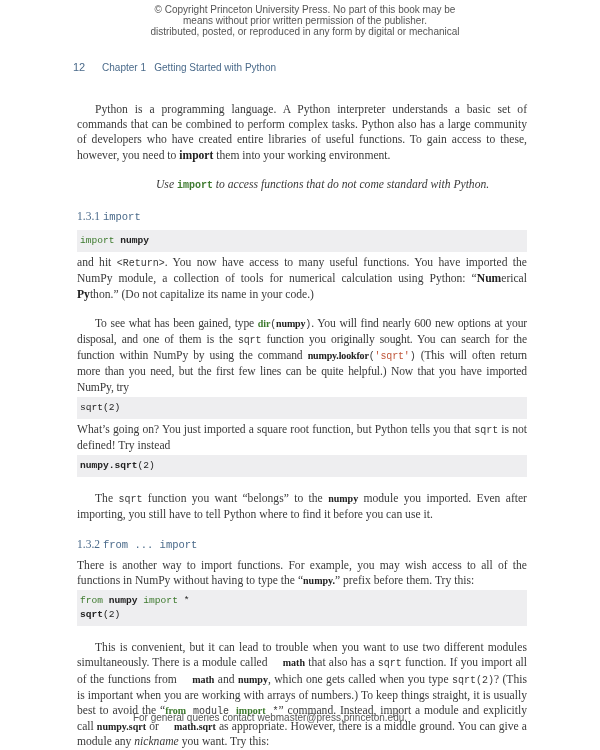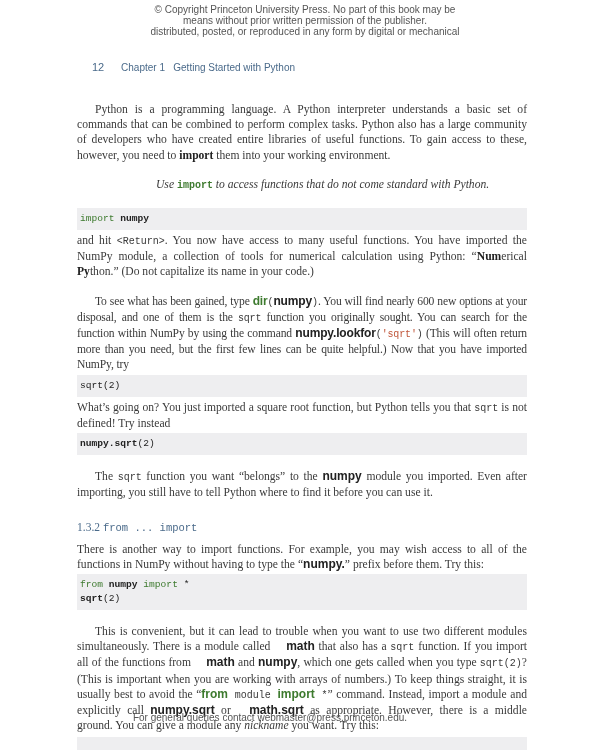--- a/index.html
+++ b/index.html
@@ -4,42 +4,42 @@
   <style>
     html, body { margin: 0; padding: 0; background: #ffffff; }
     body { width: 600px; height: 750px; position: relative; overflow: hidden; color: #3a3a3a; }
     .serif { font-family: "Liberation Serif", "DejaVu Serif", serif; }
     .sans { font-family: "Liberation Sans", "DejaVu Sans", sans-serif; }
     .mono { font-family: "Liberation Mono", "DejaVu Sans Mono", monospace; }
 
     .copyright { position: absolute; top: 4px; left: 0; width: 600px; text-align: center; font-size: 10px; line-height: 11px; color: #555; }
     .copyright div { margin-left: 10px; }
 
-    .running-head { position: absolute; top: 61px; left: 92px; font-size: 10px; color: #4a6a8a; }
+    .running-head { position: absolute; top: 61px; left: 73px; font-size: 10px; color: #4a6a8a; }
     .running-head .pg { margin-right: 14px; font-size: 11px; }
 
     .content { position: absolute; top: 88px; left: 77px; width: 450px; font-size: 11.6px; line-height: 15.2px; text-align: justify; }
     p { margin: 0; }
     .indent { text-indent: 18px; margin-top: 14px; }
 
     .callout { font-style: italic; margin: 14px 0 15px 79px; text-align: left; }
     .callout2 { font-style: italic; margin: 7px 0 0 60px; text-align: left; line-height: 15px; }
 
     .section-head { color: #4a6a8a; font-size: 11.5px; margin: 16px 0 5px 0; }
     .section-head .mono { font-size: 10.5px; }
 
     .codeblock { background: #eeeef0; padding: 4px 3px; margin: 2px 0 3px 0; font-size: 9.6px; line-height: 14px; color: #222; }
 
     .kw { color: #3d7a2e; font-weight: bold; }
     .kw2 { color: #3d7a2e; }
     .bold { font-weight: bold; color: #222; }
     .purple { color: #5a3a9a; font-weight: bold; padding-left: 12px; }
     .str { color: #c0563a; }
     .code { font-family: "Liberation Mono", "DejaVu Sans Mono", monospace; font-size: 10px; }
-    .codeb { font-family: Liberation Sans, sans-serif; font-size: 12px; font-weight: bold; color: #222; }
+    .codeb { font-family: Liberation Serif, serif; font-size: 10px; font-weight: bold; color: #222; }
 
     .footer { position: absolute; top: 712px; left: 0; width: 540px; text-align: center; font-size: 10px; color: #555; }
   </style>
 </head>
 <body>
 
 <div class="copyright sans">
   <div>© Copyright Princeton University Press. No part of this book may be</div>
   <div>means without prior written permission of the publisher.</div>
   <div>distributed, posted, or reproduced in any form by digital or mechanical</div>
@@ -49,38 +49,39 @@
   <span class="pg">12</span>
   <span style="white-space: pre;">Chapter 1   Getting Started with Python</span>
 </div>
 
 <div class="content serif">
 
   <p class="indent"><span>Python is a programming language. A Python interpreter understands a basic set of commands that can be combined to perform complex tasks. Python also has a large community of developers who have created entire libraries of useful functions. To gain access to these, however, you need to </span><span class="bold">import</span><span> them into your working environment.</span></p>
 
   <p class="callout"><span>Use </span><span class="code kw" style="font-style: normal;">import</span><span> to access functions that do not come standard with Python.</span></p>
 
+  <div class="section-head"><span>1.3.1</span> <span class="mono">import</span></div>
 
 
   <div class="codeblock mono"><span class="kw2">import</span><span class="bold"> numpy</span></div>
 
   <p><span>and hit </span><span class="code">&lt;Return&gt;</span><span>. You now have access to many useful functions. You have imported the NumPy module, a collection of tools for numerical calculation using Python: “</span><span class="bold">Num</span><span>erical </span><span class="bold">Py</span><span>thon.” (Do not capitalize its name in your code.)</span></p>
 
   <p class="indent" style="letter-spacing: -0.15px;"><span>To see what has been gained, type </span><span class="codeb kw" style="color:#3d7a2e;">dir</span><span class="code">(</span><span class="codeb">numpy</span><span class="code">)</span><span>. You will find nearly 600 new options at your disposal, and one of them is the </span><span class="code">sqrt</span><span> function you originally sought. You can search for the function within NumPy by using the command </span><span class="codeb">numpy.lookfor</span><span class="code">(</span><span class="code str">'sqrt'</span><span class="code">)</span><span> (This will often return more than you need, but the first few lines can be quite helpful.) Now that you have imported NumPy, try</span></p>
 
   <div class="codeblock mono">sqrt(2)</div>
 
   <p><span>What’s going on? You just imported a square root function, but Python tells you that </span><span class="code">sqrt</span><span> is not defined! Try instead</span></p>
 
   <div class="codeblock mono"><span class="bold">numpy.sqrt</span><span>(2)</span></div>
 
   <p class="indent"><span>The </span><span class="code">sqrt</span><span> function you want “belongs” to the </span><span class="codeb">numpy</span><span> module you imported. Even after importing, you still have to tell Python where to find it before you can use it.</span></p>
 
 
-  <div class="section-head" style="margin-top: 20px;"><span>1.3.2</span> <span class="mono" style="white-space: pre;">from ... import</span></div>
+  <div class="section-head" style="margin-top: 14px;"><span>1.3.2</span> <span class="mono" style="white-space: pre;">from ... import</span></div>
 
   <p><span>There is another way to import functions. For example, you may wish access to all of the functions in NumPy without having to type the “</span><span class="codeb">numpy.</span><span>” prefix before them. Try this:</span></p>
 
   <div class="codeblock mono" style="white-space: pre;"><span class="kw2">from</span><span class="bold"> numpy </span><span class="kw2">import</span><span> *</span>
 <span class="bold">sqrt</span><span>(2)</span></div>
 
   <p class="indent"><span>This is convenient, but it can lead to trouble when you want to use two different modules simultaneously. There is a module called </span><span class="codeb purple">math</span><span> that also has a </span><span class="code">sqrt</span><span> function. If you import all of the functions from </span><span class="codeb purple">math</span><span> and </span><span class="codeb">numpy</span><span>, which one gets called when you type </span><span class="code">sqrt(2)</span><span>? (This is important when you are working with arrays of numbers.) To keep things straight, it is usually best to avoid the “</span><span class="codeb" style="color:#3d7a2e;">from</span><span class="code" style="white-space: pre;"> module </span><span class="codeb" style="color:#3d7a2e;">import</span><span class="code"> *</span><span>” command. Instead, import a module and explicitly call </span><span class="codeb">numpy.sqrt</span><span> or </span><span class="codeb purple">math.sqrt</span><span> as appropriate. However, there is a middle ground. You can give a module any </span><em>nickname</em><span> you want. Try this:</span></p>
 
   <div class="codeblock mono" style="white-space: pre; margin-top: 4px;">
 </div>

